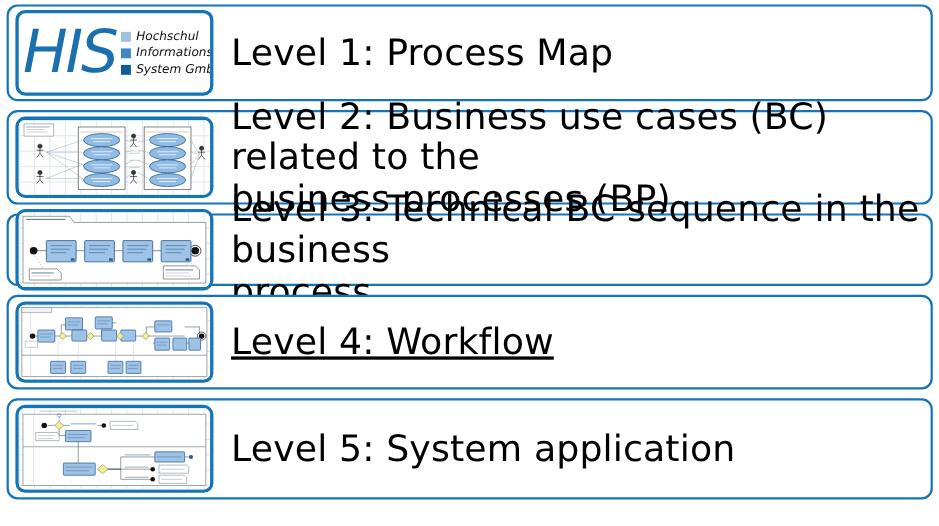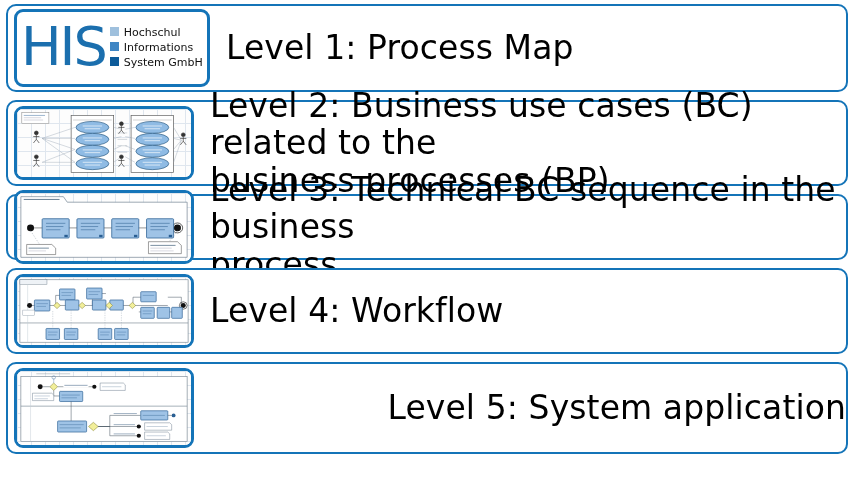--- a/index.html
+++ b/index.html
@@ -29,22 +29,22 @@
     border: 2px solid #1474b8;
     border-radius: 10px;
     background: #ffffff;
     display: flex;
     align-items: center;
     flex: 0 0 auto;
   }
   .row-h1 { height: 88px; }
   .row-h2 { height: 86px; }
   .row-h3 { height: 66px; }
-  .row-h4 { height: 86px; }
-  .row-h5 { height: 92px; text-align: right; }
+  .row-h4 { height: 86px; text-decoration: underline; }
+  .row-h5 { height: 92px; }
 
   .thumb {
     box-sizing: border-box;
     border: 3px solid #1474b8;
     border-radius: 9px;
     background: #ffffff;
     margin-left: 6px;
     overflow: hidden;
     position: relative;
     flex: 0 0 auto;
@@ -53,21 +53,21 @@
     margin-left: 16px;
     font-size: 33px;
     line-height: 1.14;
     color: #000000;
     letter-spacing: 0.1px;
     white-space: pre-line;
     flex: 1 1 auto;
   }
 
   
-  .logo-thumb { width: 196px; height: 78px; }
+  .logo-thumb { width: 180px; height: 78px; font-style: italic; }
   .logo-inner {
     position: absolute;
     inset: 0;
     display: flex;
     align-items: center;
     padding-left: 4px;
   }
   .logo-his {
     font-family: "DejaVu Sans", "Liberation Sans", sans-serif;
     font-size: 54px;
@@ -79,21 +79,21 @@
   }
   .logo-words {
     display: flex;
     flex-direction: column;
     justify-content: center;
     margin-left: 4px;
     gap: 3px;
   }
   .logo-wordline {
     display: flex;
-    align-items: flex-start;
+    align-items: center;
     gap: 5px;
     font-size: 11px;
     color: #111111;
     line-height: 12px;
     white-space: nowrap;
   }
   .logo-sq { width: 9px; height: 9px; flex: 0 0 auto; }
 
   
   .diagram-thumb { width: 180px; height: 74px; }

